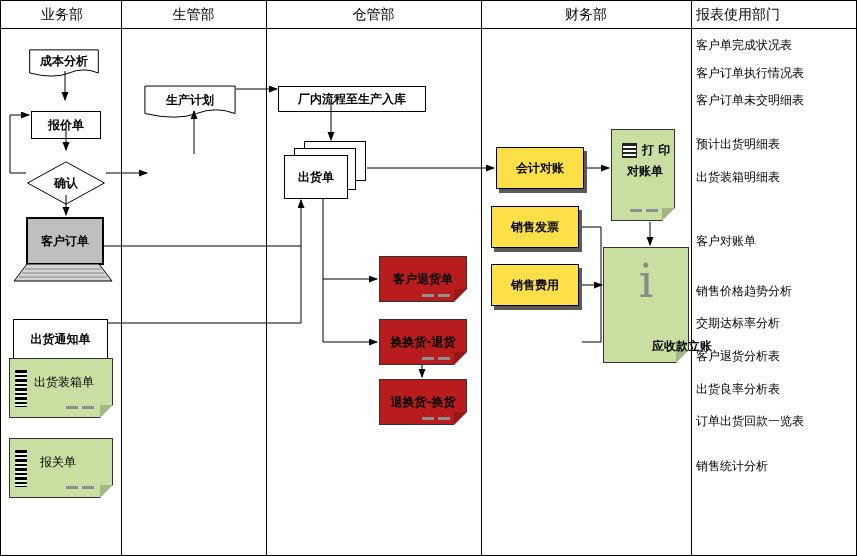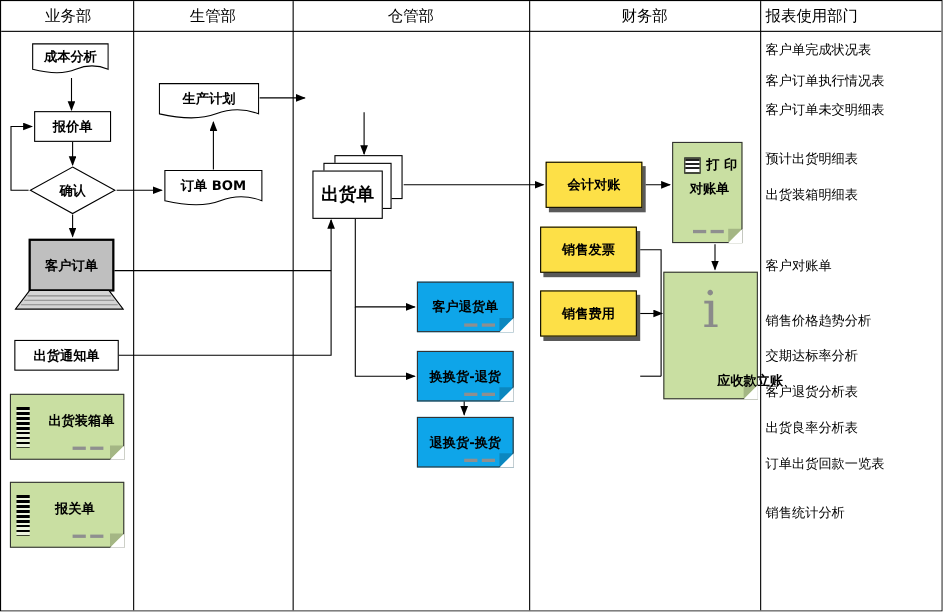--- a/index.html
+++ b/index.html
@@ -4,46 +4,46 @@
 <style>
   html,body{margin:0;padding:0;background:#fff;}
   .stage{position:relative;width:857px;height:556px;background:#fff;border:1px solid #000;
          font-family:"DejaVu Sans",sans-serif;overflow:hidden;box-sizing:border-box;color:#000;}
   .vline{position:absolute;top:0;bottom:0;width:1px;background:#000;}
   .hline{position:absolute;left:0;right:0;top:27px;height:1px;background:#000;}
   .lane-h{position:absolute;top:0;height:27px;display:flex;align-items:center;justify-content:center;
           font-size:14px;}
   .lane-h.left{justify-content:flex-start;padding-left:5px;}
   .node{position:absolute;display:flex;align-items:center;justify-content:center;text-align:center;
-        font-size:12px;font-weight:bold;background:#fff;border:1px solid #000;box-sizing:border-box;}
+        font-size:12px;font-weight:bold;background:#fff;border:1px solid #000;box-sizing:border-box;margin-top:10px;}
   .doc{background:transparent;border:none;}
   .doc svg{position:absolute;inset:0;width:100%;height:100%;}
   .doc .lbl{position:relative;z-index:1;margin-bottom:7px;}
   .diamond{background:transparent;border:none;}
   .diamond svg{position:absolute;inset:0;width:100%;height:100%;}
   .diamond .lbl{position:relative;z-index:1;}
   .fbox{position:absolute;display:flex;align-items:center;justify-content:center;font-size:12px;font-weight:bold;
         background:#fde047;border:1px solid #000;box-shadow:3px 4px 0 #595959;box-sizing:border-box;}
   .note{position:absolute;background:#c9dfa2;border:1px solid #333;font-size:12px;box-sizing:border-box;}
-  .note.orange{background:#0ea5e9;display:flex;align-items:center;justify-content:center;font-weight:bold;}
+  .note.orange{background:#b91c1c;display:flex;align-items:center;justify-content:center;font-weight:bold;}
   .note::before{content:"";position:absolute;right:-1px;bottom:-1px;width:0;height:0;
         border-top:13px solid rgba(0,0,0,0.18);border-right:13px solid transparent;z-index:2;}
   .note::after{content:"";position:absolute;right:-1px;bottom:-1px;width:0;height:0;
         border-bottom:13px solid #fff;border-left:13px solid transparent;z-index:3;}
-  .note .lbl{position:absolute;left:24px;top:15px;font-weight:bold;margin-left:10px;}
+  .note .lbl{position:absolute;left:24px;top:15px;font-weight:normal;}
   .barcode{position:absolute;left:5px;top:11px;width:12px;height:37px;
         background:repeating-linear-gradient(to bottom,#000 0 2.5px,#edf4de 2.5px 4.5px);}
   .dashes{position:absolute;display:flex;gap:4px;}
   .dashes i{display:block;width:12px;height:3px;background:#8f8f8f;}
   .screen{position:absolute;background:#bfbfbf;border:2px solid #000;display:flex;align-items:center;
         justify-content:center;font-size:12px;font-weight:bold;box-sizing:border-box;}
   .kbd{position:absolute;}
   .stack{position:absolute;}
   .sheet{position:absolute;background:#fff;border:1px solid #000;display:flex;align-items:center;
-        justify-content:center;font-size:16px;font-weight:bold;box-sizing:border-box;}
+        justify-content:center;font-size:12px;font-weight:bold;box-sizing:border-box;}
   .print-row{display:flex;align-items:center;gap:5px;margin:12px 0 4px 10px;font-weight:bold;font-size:12px;}
   .print-icon{display:inline-block;width:13px;height:13px;border:1px solid #222;
         background:repeating-linear-gradient(to bottom,#222 0 2px,#fff 2px 4px);}
   .print-line2{margin-left:15px;font-weight:bold;font-size:12px;}
   .info-wrap{text-align:center;margin-top:10px;}
   .info-i{font-family:"DejaVu Serif",serif;font-size:46px;line-height:1;color:#8a8a8a;font-style:normal;}
   .recv-lbl{position:absolute;bottom:7px;left:0;width:100%;text-align:center;font-weight:bold;font-size:12px;padding-left:36px;}
   .report{position:absolute;left:695px;height:20px;line-height:20px;font-size:12px;white-space:nowrap;}
   .wires{position:absolute;left:0;top:0;pointer-events:none;}
   .w{fill:none;stroke:#000;stroke-width:1;}
@@ -86,21 +86,21 @@
   <div class="screen" style="left:25px;top:216px;width:78px;height:48px">
     <span>客户订单</span>
   </div>
   <svg class="kbd" style="left:12px;top:262px" width="100" height="20" aria-hidden="true">
     <polygon points="14,1 86,1 99,18 1,18" fill="#d4d4d4" stroke="#000"></polygon>
     <line x1="12" y1="6" x2="88" y2="6" stroke="#888"></line>
     <line x1="9" y1="10" x2="91" y2="10" stroke="#888"></line>
     <line x1="6" y1="14" x2="94" y2="14" stroke="#888"></line>
   </svg>
 
-  <div class="node" style="left:12px;top:308px;width:95px;height:28px">
+  <div class="node" style="left:12px;top:308px;width:95px;height:40px">
     <span>出货通知单</span>
   </div>
 
   <div class="note" style="left:8px;top:357px;width:104px;height:60px">
     <span class="barcode"></span>
     <span class="lbl">出货装箱单</span>
     <span class="dashes" style="right:18px;bottom:8px">
         <i></i>
         <i></i>
       </span>
@@ -115,27 +115,24 @@
       </span>
   </div>
 
   <div class="node doc" style="left:143px;top:74px;width:92px;height:38px">
     <svg viewBox="0 0 100 36" preserveAspectRatio="none" aria-hidden="true">
       <path d="M1,1 L99,1 L99,27 Q78,20 57,27 Q36,34 1,27 Z" fill="#fff" stroke="#000" vector-effect="non-scaling-stroke"></path>
     </svg>
     <span class="lbl">生产计划</span>
   </div>
 
-  <div class="node doc" style="left:148px;top:153px;width:90px;height:38px">
-    <svg viewBox="0 0 100 36" preserveAspectRatio="none" aria-hidden="true">
-      <path d="M1,1 L99,1 L99,27 Q78,20 57,27 Q36,34 1,27 Z" fill="#fff" stroke="#000" vector-effect="non-scaling-stroke"></path>
-    </svg>
-    <span class="lbl">订单 BOM</span>
-  </div>
-
+
+  <div class="node" style="left:277px;top:75px;width:148px;height:26px">
+    <span>厂内流程至生产入库</span>
+  </div>
 
   <div class="stack" style="left:283px;top:140px;width:84px;height:58px">
     <div class="sheet" style="left:20px;top:0;width:62px;height:40px"></div>
     <div class="sheet" style="left:10px;top:7px;width:62px;height:42px"></div>
     <div class="sheet" style="left:0;top:14px;width:64px;height:44px">
       <span>出货单</span>
     </div>
   </div>
 
   <div class="note orange" style="left:378px;top:255px;width:88px;height:46px">

